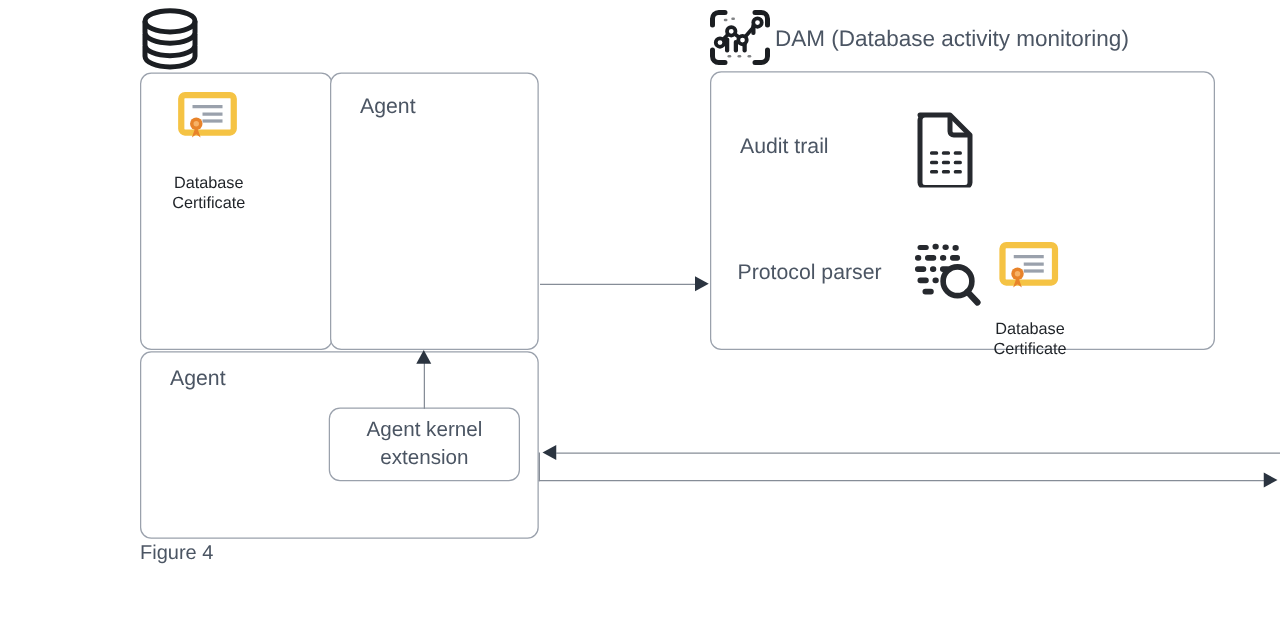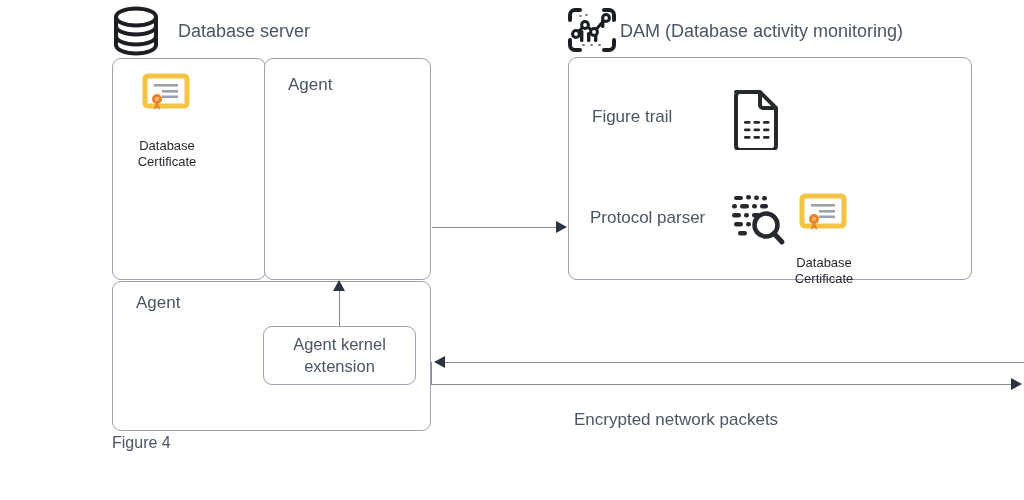--- a/index.html
+++ b/index.html
@@ -126,21 +126,20 @@
     <svg width="56" height="50" viewBox="0 0 56 50" xmlns="http://www.w3.org/2000/svg">
       <g fill="none" stroke="#1b1e22" stroke-width="4">
         <ellipse cx="28" cy="11" rx="20" ry="8.5"></ellipse>
         <path d="M8 11 v9 a20 8.5 0 0 0 40 0 v-9"></path>
         <path d="M8 21 v9 a20 8.5 0 0 0 40 0 v-9"></path>
         <path d="M8 31 v8 a20 8.5 0 0 0 40 0 v-8"></path>
       </g>
     </svg>
   </div>
 
-  <div class="section-title abs" style="left:178px; top:21px;">Database server</div>
 
   <div class="box abs" style="left:112px; top:58px; width:154px; height:222px;"></div>
 
   <div class="abs" style="left:142px; top:72px; width:48px; height:44px;">
     <svg width="48" height="44" viewBox="0 0 48 44" xmlns="http://www.w3.org/2000/svg">
       <rect x="3" y="4" width="42" height="30" rx="3" fill="#ffffff" stroke="#f5c344" stroke-width="5"></rect>
       <rect x="12" y="12" width="24" height="2.6" fill="#9aa1ac"></rect>
       <rect x="20" y="18" width="16" height="2.6" fill="#9aa1ac"></rect>
       <rect x="20" y="23.5" width="16" height="2.6" fill="#9aa1ac"></rect>
       <path d="M15 28 l-3.5 10 3.5 -2.6 3.5 2.6 -3.5 -10 z" fill="#e8832a"></path>
@@ -188,21 +187,21 @@
         <rect x="24" y="38" width="3" height="2" rx="1"></rect>
         <rect x="32" y="38" width="3" height="2" rx="1"></rect>
       </g>
     </svg>
   </div>
 
   <div class="section-title abs" style="left:620px; top:21px;">DAM (Database activity monitoring)</div>
 
   <div class="box abs" style="left:568px; top:57px; width:404px; height:223px;"></div>
 
-  <div class="row-label" style="left:592px; top:107px;">Figure trail</div>
+  <div class="row-label" style="left:592px; top:107px;">Audit trail</div>
 
   <div class="abs" style="left:730px; top:88px; width:52px; height:62px;">
     <svg width="52" height="62" viewBox="0 0 52 62" xmlns="http://www.w3.org/2000/svg">
       <path d="M6 4 h24 l16 16 v38 a4 4 0 0 1 -4 4 H10 a4 4 0 0 1 -4 -4 V8 a4 4 0 0 1 4 -4 z" fill="#ffffff" stroke="#26292e" stroke-width="4" stroke-linejoin="round"></path>
       <path d="M30 4 v13 a3 3 0 0 0 3 3 h13" fill="none" stroke="#26292e" stroke-width="4" stroke-linejoin="round"></path>
       <g fill="#26292e">
         <rect x="14" y="33" width="6.5" height="2.8" rx="1.2"></rect>
         <rect x="23.5" y="33" width="6.5" height="2.8" rx="1.2"></rect>
         <rect x="33" y="33" width="6.5" height="2.8" rx="1.2"></rect>
         <rect x="14" y="40.5" width="6.5" height="2.8" rx="1.2"></rect>
@@ -262,17 +261,16 @@
   <div class="edge-line h-line abs" style="left:432px; top:227px; width:125px;"></div>
   <div class="arrow-head arrow-right abs" style="left:556px; top:221px;"></div>
 
   <div class="edge-line h-line abs" style="left:445px; top:362px; width:579px;"></div>
   <div class="arrow-head arrow-left abs" style="left:434px; top:356px;"></div>
 
   <div class="edge-line v-line abs" style="left:431px; top:362px; height:23px;"></div>
   <div class="edge-line h-line abs" style="left:431px; top:384px; width:582px;"></div>
   <div class="arrow-head arrow-right abs" style="left:1011px; top:378px;"></div>
 
-  <div class="net-label" style="left:574px; top:410px;">Encrypted network packets</div>
 
   <div class="figure-caption" style="left:112px; top:434px;">Figure 4</div>
 
 </div>
 
 </body></html>

